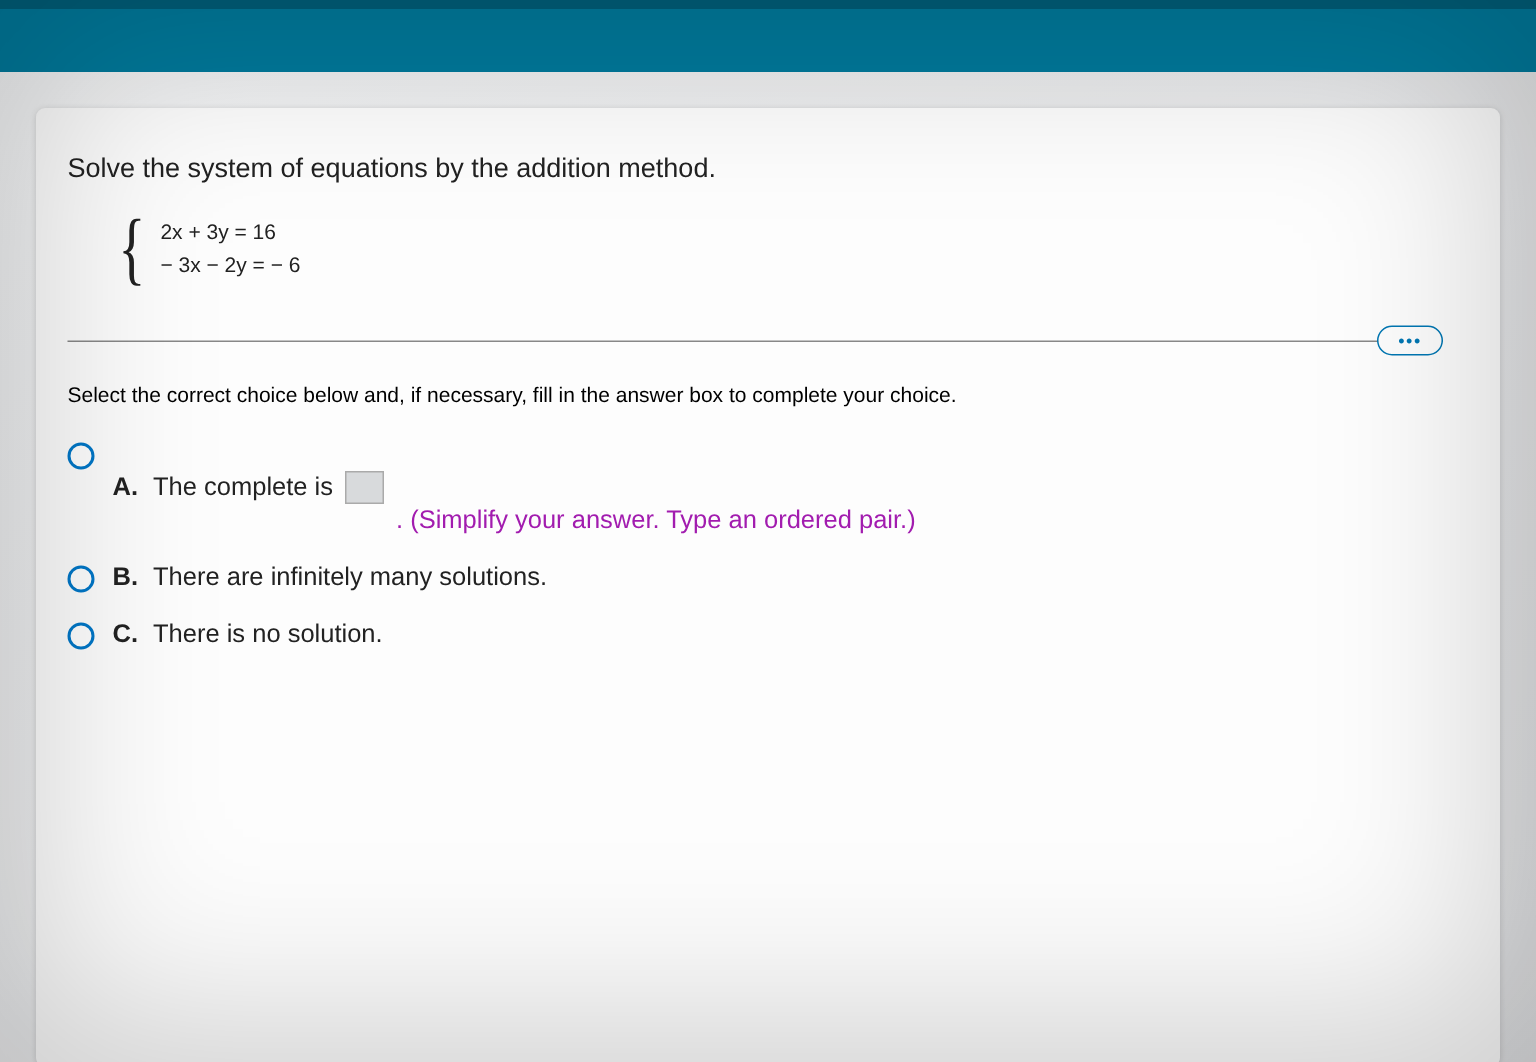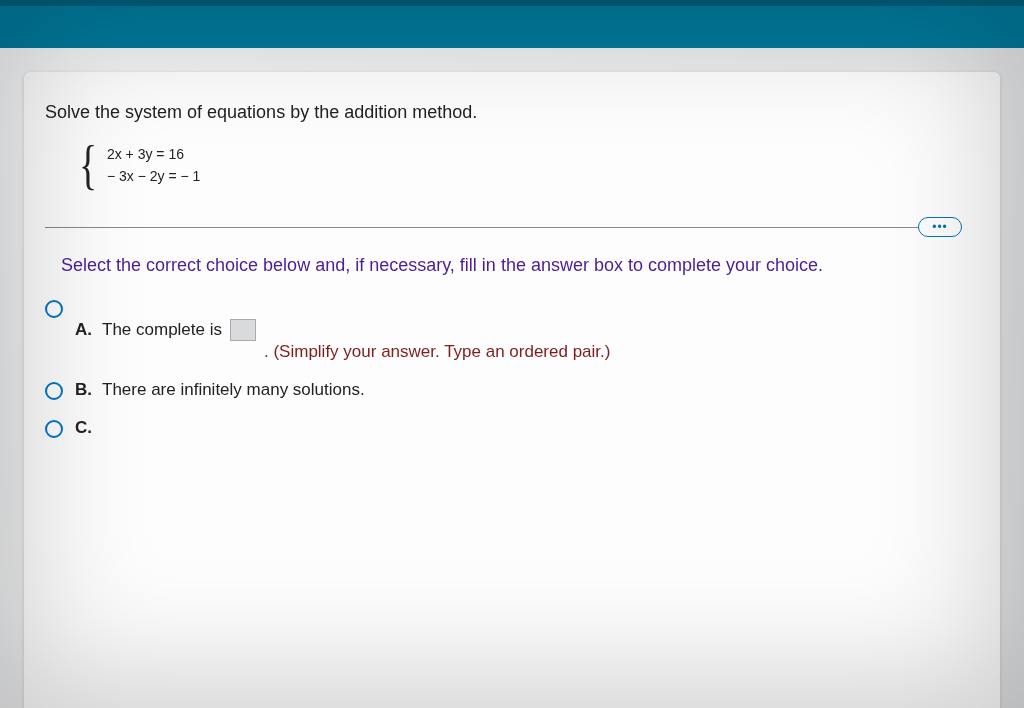--- a/index.html
+++ b/index.html
@@ -7,44 +7,44 @@
   .page { width: 1024px; height: 708px; background: linear-gradient(135deg, #f4f5f6 0%, #e0e1e3 100%); position: relative; }
   .header-bar { height: 48px; background: #007a9c; width: 100%; border-top: 6px solid #005f7a; }
   .card { margin: 24px 24px 0 24px; background: #fdfdfd; border-radius: 6px; box-shadow: 0 1px 4px rgba(0,0,0,0.15); padding: 30px 38px 260px 21px; position: relative; }
   .prompt { font-size: 18px; color: #222; margin-bottom: 18px; }
   .equation-block { display: flex; align-items: center; margin-left: 30px; margin-bottom: 28px; }
   .brace { font-size: 54px; line-height: 48px; color: #222; font-family: "Times New Roman", serif; margin-right: 6px; transform: scaleX(0.7); }
   .eq-lines { font-size: 14px; color: #222; line-height: 1.6; }
   .divider-row { position: relative; height: 20px; margin-bottom: 10px; }
   .hr { border: none; border-top: 1px solid #888; width: 100%; position: absolute; top: 10px; }
   .more-btn { position: absolute; right: 0; top: 0; width: 44px; height: 20px; border: 1.5px solid #0077b3; border-radius: 10px; background: #fdfdfd; display: flex; align-items: center; justify-content: center; color: #0077b3; font-size: 12px; letter-spacing: 1px; cursor: pointer; }
-  .instruction { font-size: 18px; color: #4c1d95; margin: 18px 0 22px 16px; }
+  .instruction { font-size: 14px; color: #000000; margin: 18px 0 22px 0; }
   .choice { display: flex; align-items: flex-start; margin-bottom: 18px; }
   .radio { flex: 0 0 auto; width: 18px; height: 18px; border: 2px solid #0077c8; border-radius: 50%; margin-right: 12px; margin-top: 2px; background: #fff; cursor: pointer; }
   .choice-label { font-size: 17px; color: #222; display: flex; align-items: center; flex-wrap: wrap; gap: 4px; }
   .choice-letter { font-weight: bold; margin-right: 6px; }
   .answer-box { display: inline-block; width: 26px; height: 22px; background: #d8dadc; border: 1px solid #aaa; margin: 0 4px; cursor: pointer; vertical-align: middle; }
-  .hint { color: #7f1d1d; margin-top: 44px; }
+  .hint { color: #a21caf; margin-top: 44px; }
   .vignette { position: absolute; inset: 0; box-shadow: inset 0 0 120px 30px rgba(0,0,0,0.18); pointer-events: none; }
 </style>
 </head>
 <body>
 
 <div class="page">
   <div class="header-bar"></div>
 
   <div class="card">
 
     <p class="prompt">Solve the system of equations by the addition method.</p>
 
     <div class="equation-block">
       <span class="brace">{</span>
       <div class="eq-lines">
         <div>2x + 3y = 16</div>
-        <div>− 3x − 2y = − 1</div>
+        <div>− 3x − 2y = − 6</div>
       </div>
     </div>
 
     <div class="divider-row">
       <hr class="hr">
       <div class="more-btn">
         <span>•••</span>
       </div>
     </div>
 
@@ -65,19 +65,20 @@
       <div class="choice-label">
         <span class="choice-letter">B.</span>
         <span>There are infinitely many solutions.</span>
       </div>
     </div>
 
     <div class="choice">
       <div class="radio"></div>
       <div class="choice-label">
         <span class="choice-letter">C.</span>
+        <span>There is no solution.</span>
       </div>
     </div>
 
   </div>
 
   <div class="vignette"></div>
 </div>
 
 </body></html>

